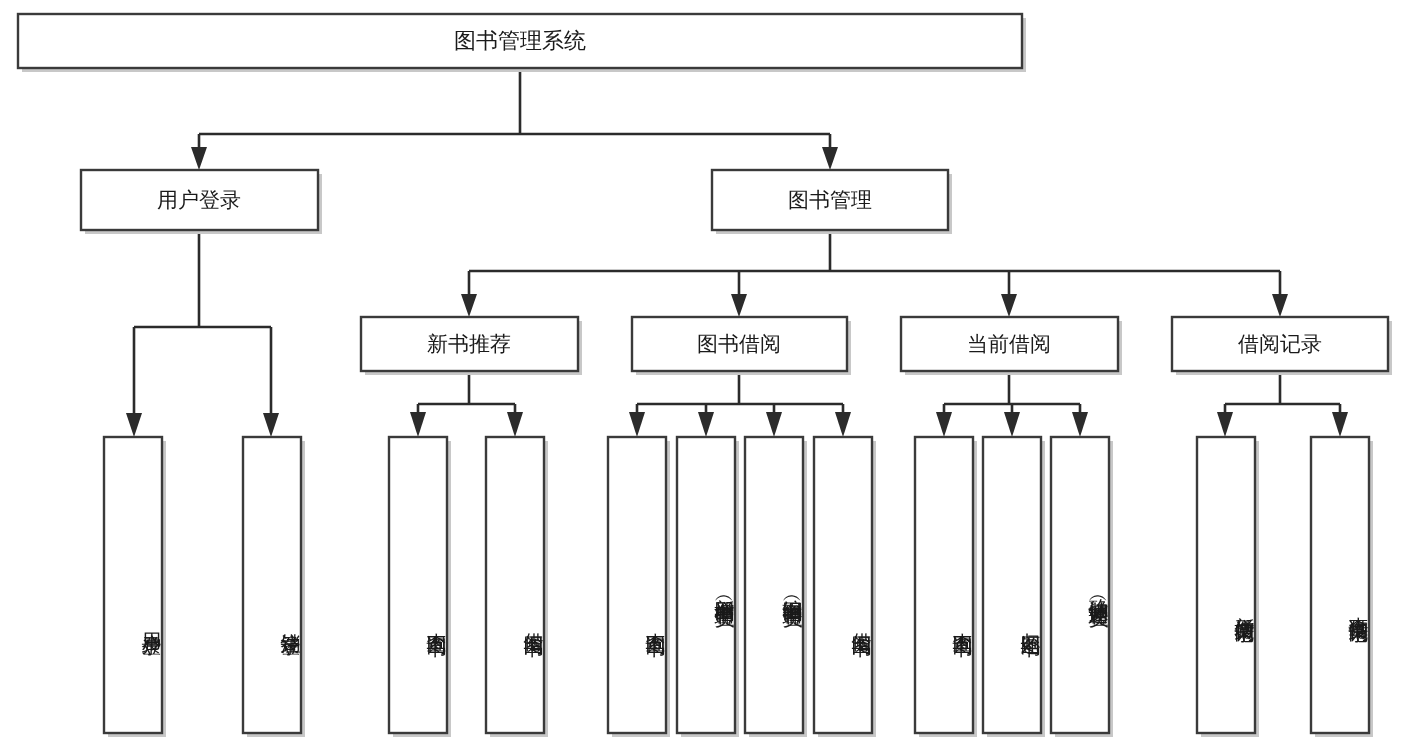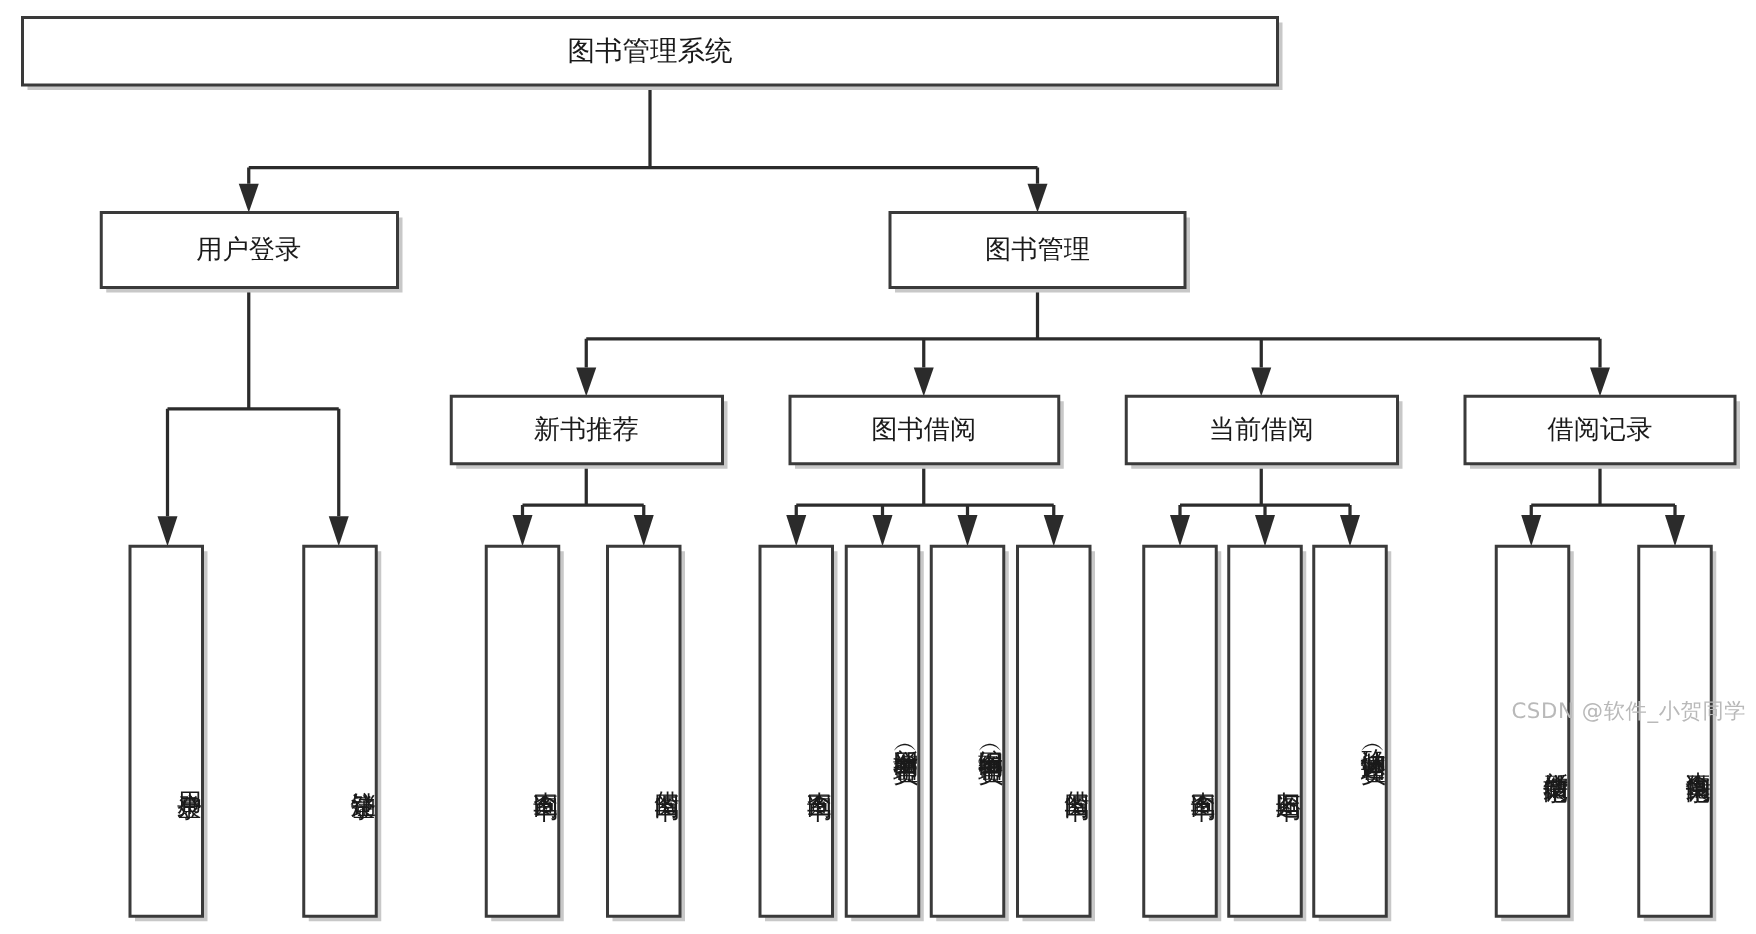--- a/index.html
+++ b/index.html
@@ -266,14 +266,13 @@
   <div class="vlabel" style="left:745px; top:445px; width:58px; height:290px;">编辑图书（管理员）</div>
   <div class="vlabel" style="left:814px; top:505px; width:58px; height:230px;">借阅图书</div>
 
   <div class="vlabel" style="left:915px; top:505px; width:58px; height:230px;">查询图书</div>
   <div class="vlabel" style="left:983px; top:505px; width:58px; height:230px;">归还图书</div>
   <div class="vlabel" style="left:1051px; top:445px; width:58px; height:290px;">确认归还（管理员）</div>
 
   <div class="vlabel" style="left:1197px; top:478px; width:58px; height:255px;">新增借阅记录</div>
   <div class="vlabel" style="left:1311px; top:478px; width:58px; height:255px;">查询借阅记录</div>
 
-  <div class="watermark">CSDN @软件_小贺同学</div>
 </div>
 
 </body></html>

